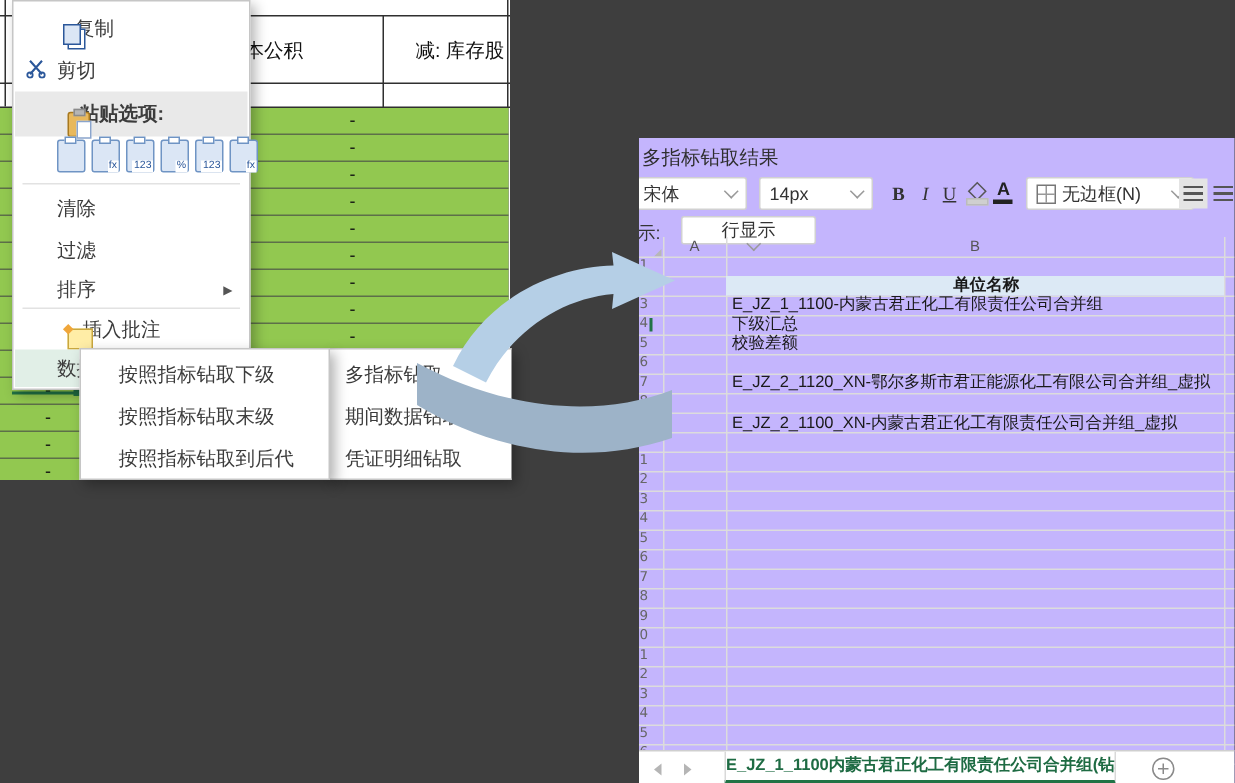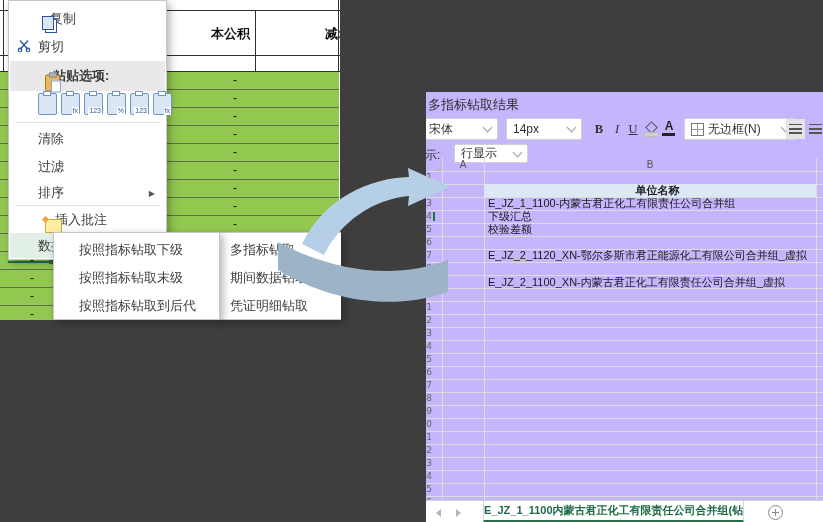--- a/index.html
+++ b/index.html
@@ -4,21 +4,21 @@
 <style>
   html,body{margin:0;padding:0;}
   body{width:823px;height:522px;overflow:hidden;position:relative;background:#3e3e3e;
        font-family:"Liberation Sans",sans-serif;}
   .abs{position:absolute;}
 
   
   #bg-sheet{left:0;top:0;width:340px;height:320px;background:#fff;overflow:hidden;z-index:1;}
   #bg-sheet .hline{position:absolute;left:0;right:0;height:1px;background:#2f2f2f;}
   #bg-sheet .vline{position:absolute;width:1px;background:#2f2f2f;}
-  .bg-head{position:absolute;font-size:13px;font-weight:bold;color:#111;white-space:nowrap;margin-left:48px;}
+  .bg-head{position:absolute;font-size:13px;font-weight:normal;color:#111;white-space:nowrap;}
   .bg-row{position:absolute;left:0;width:339px;height:17px;background:#92c850;border-bottom:1px solid #5d6f49;}
   .bg-row .dash1{position:absolute;left:0;top:1px;width:237px;text-align:right;font-size:12px;color:#111;}
   .bg-row .dashL{position:absolute;left:0;top:1px;width:34px;text-align:right;font-size:12px;color:#111;}
   #sel-line{left:8px;top:261px;width:44px;height:2px;background:#217346;z-index:3;}
   #sel-dot{left:49px;top:259px;width:5px;height:5px;background:#217346;z-index:3;}
 
   
   .menu-panel{position:absolute;background:#fff;border:1px solid #c6c6c6;
               box-shadow:3px 3px 8px rgba(0,0,0,.3);}
   #main-menu{left:8px;top:0;width:157px;height:258px;z-index:10;}
@@ -66,21 +66,21 @@
   .fill-ic:after{content:"";position:absolute;left:0;bottom:-1px;width:13px;height:3px;background:#cfcfcf;border:1px solid #bbb;}
   .fcol{position:absolute;top:27px;width:14px;text-align:center;font-size:12px;color:#222;font-weight:bold;}
   .fcol:after{content:"";position:absolute;left:0;bottom:-3px;width:13px;height:3px;background:#222;}
   .bord-ic{width:11px;height:11px;border:1px solid #777;margin-right:4px;flex:none;
            background:linear-gradient(#999,#999) center/11px 1px no-repeat,linear-gradient(#999,#999) center/1px 11px no-repeat;}
   .align-btn{position:absolute;top:27px;width:19px;height:20px;display:flex;align-items:center;justify-content:center;}
   .align-btn.active{background:#e4e4e4;}
   .align-bars{width:13px;height:10px;
       background:repeating-linear-gradient(to bottom,#555 0 1.5px,transparent 1.5px 4.2px);}
   #display-label{left:-13px;top:55px;font-size:12px;color:#333;}
-  #display-dd{left:28px;top:52px;width:74px;height:19px;}
+  #display-dd{left:28px;top:52px;width:90px;height:19px;flex-direction:column;}
 
   
   #grid{left:0;top:66px;width:397px;height:342px;}
   .gline-h{position:absolute;left:0;right:0;height:1px;background:#dcdcdc;}
   .gline-v{position:absolute;top:0;bottom:0;width:1px;background:#dcdcdc;}
   .col-head{position:absolute;top:0;height:13px;font-size:10px;color:#555;text-align:center;line-height:13px;}
   .rownum{position:absolute;left:-8px;width:24px;height:13px;font-size:9px;color:#666;text-align:right;
           padding-right:10px;box-sizing:border-box;line-height:13px;font-family:"DejaVu Sans",sans-serif;}
   .gcell-b{position:absolute;left:58px;width:332px;height:13px;font-size:11px;color:#1a1a1a;
            line-height:13px;white-space:nowrap;overflow:hidden;padding-left:4px;box-sizing:border-box;}

